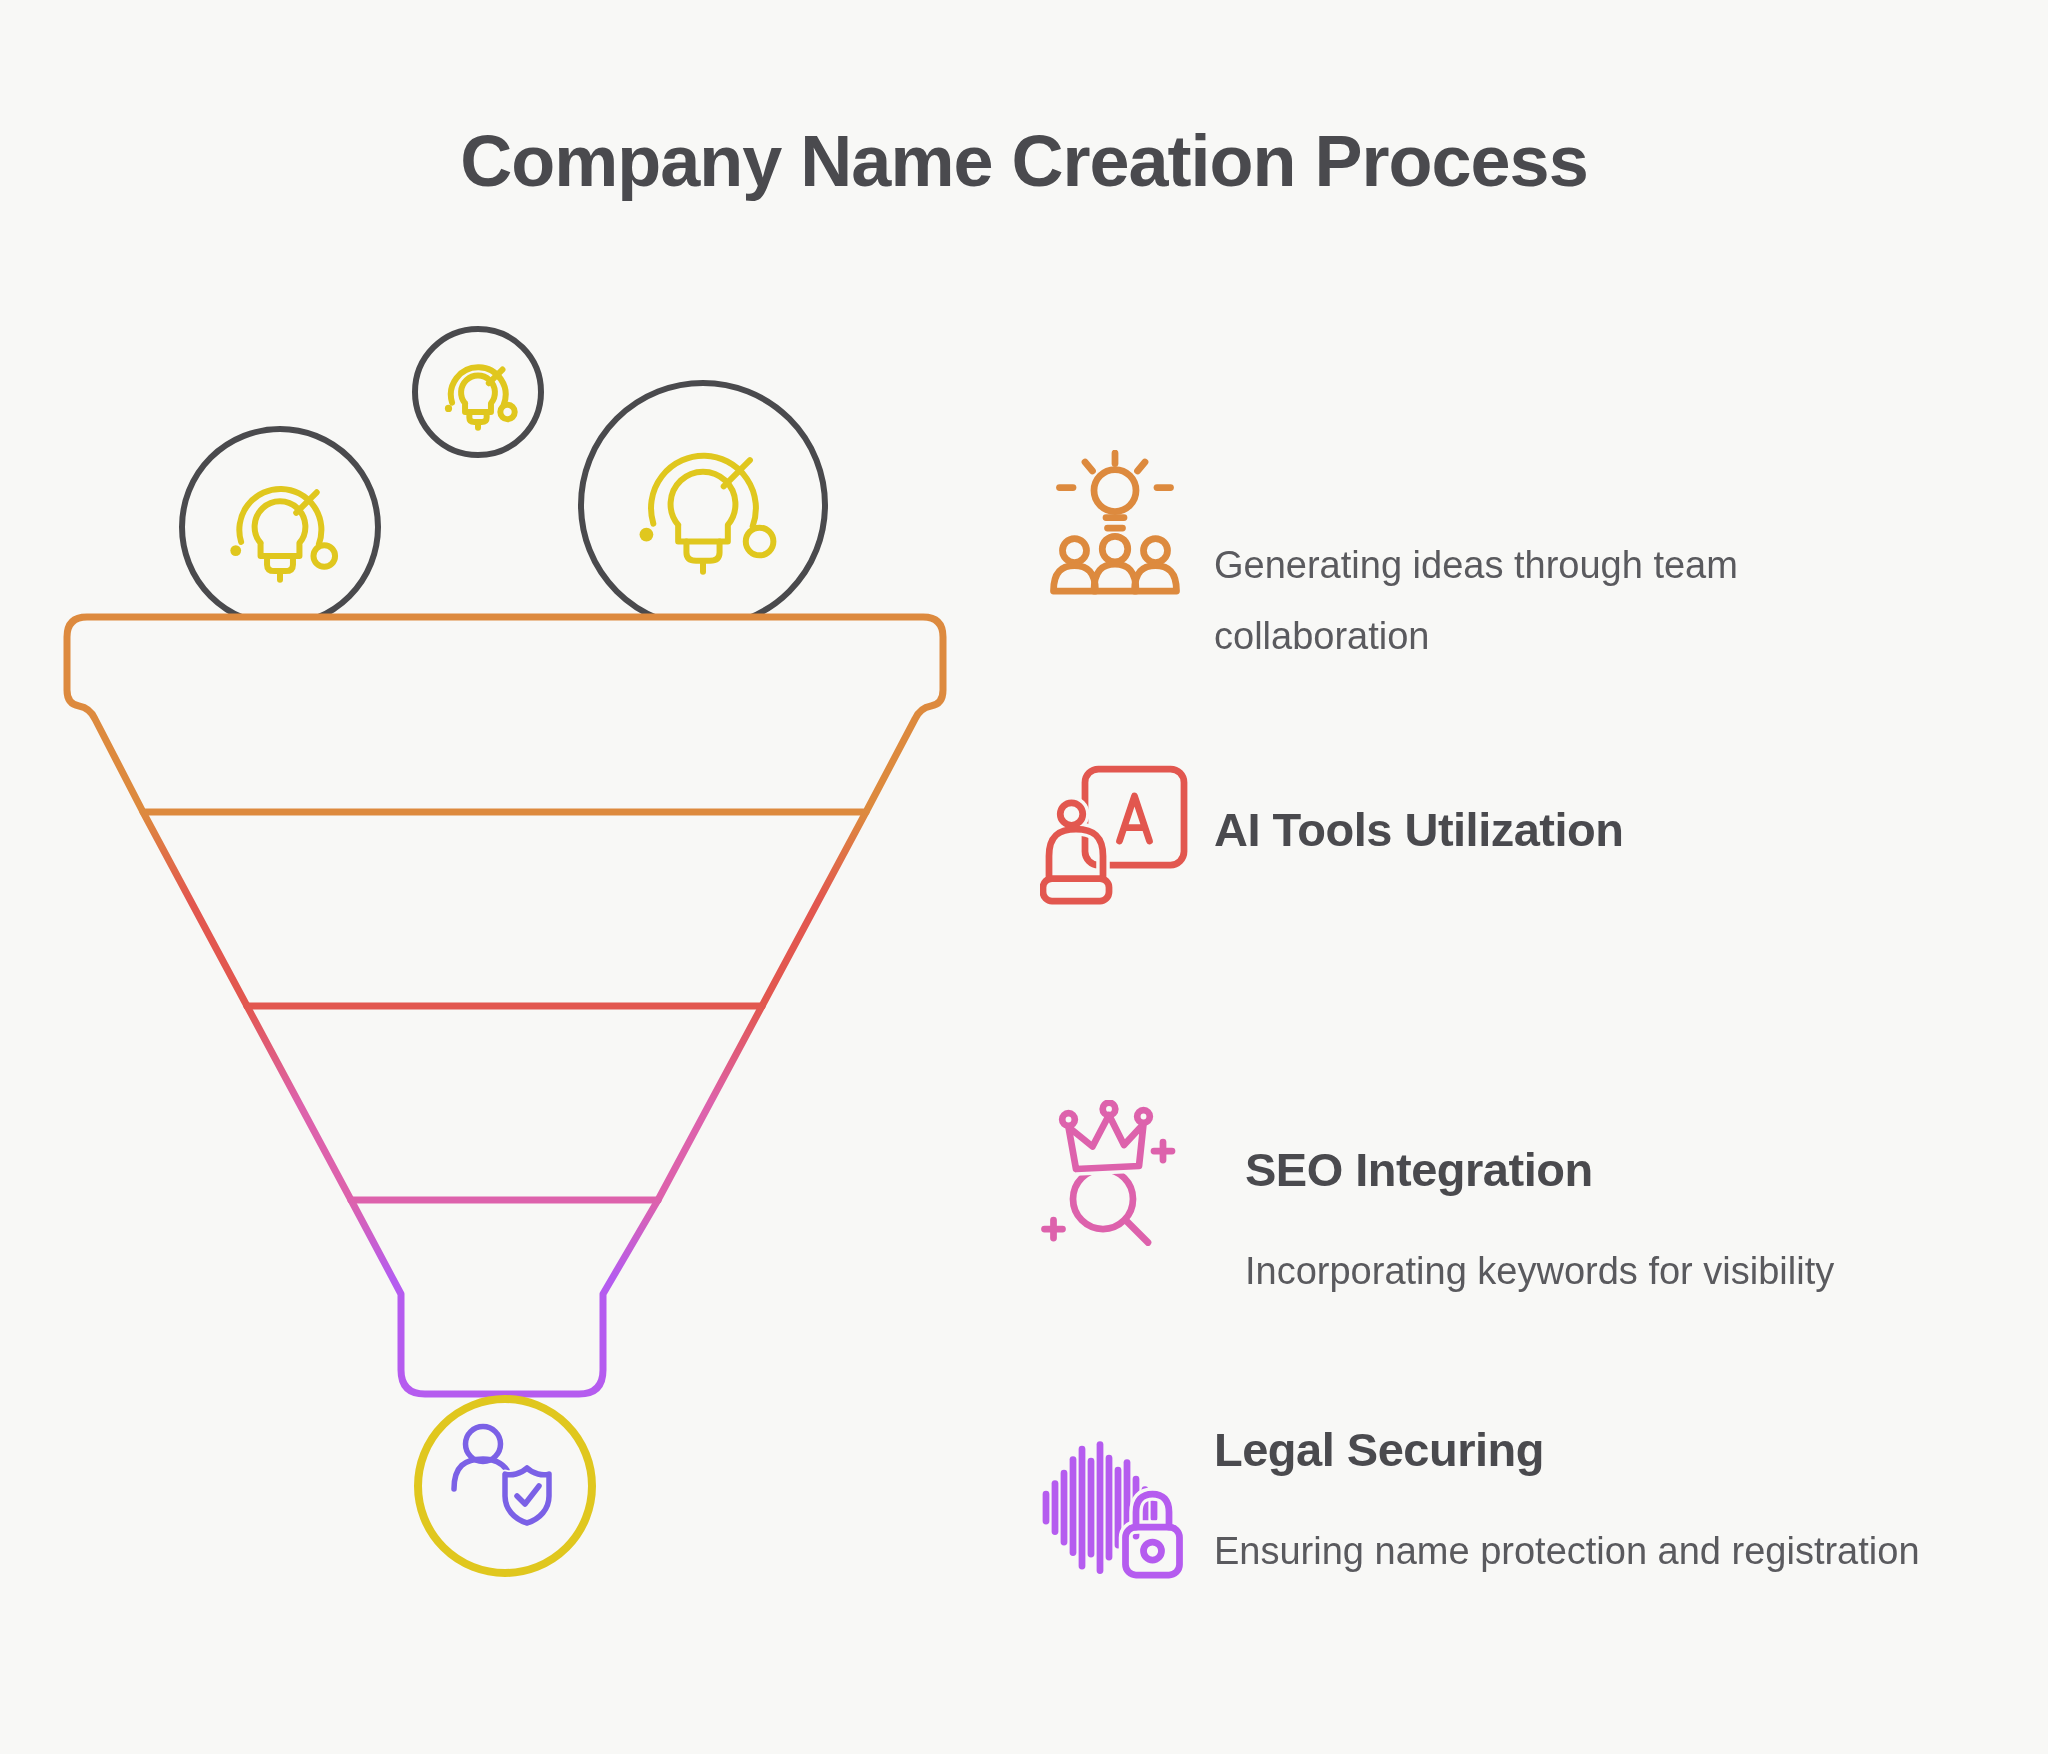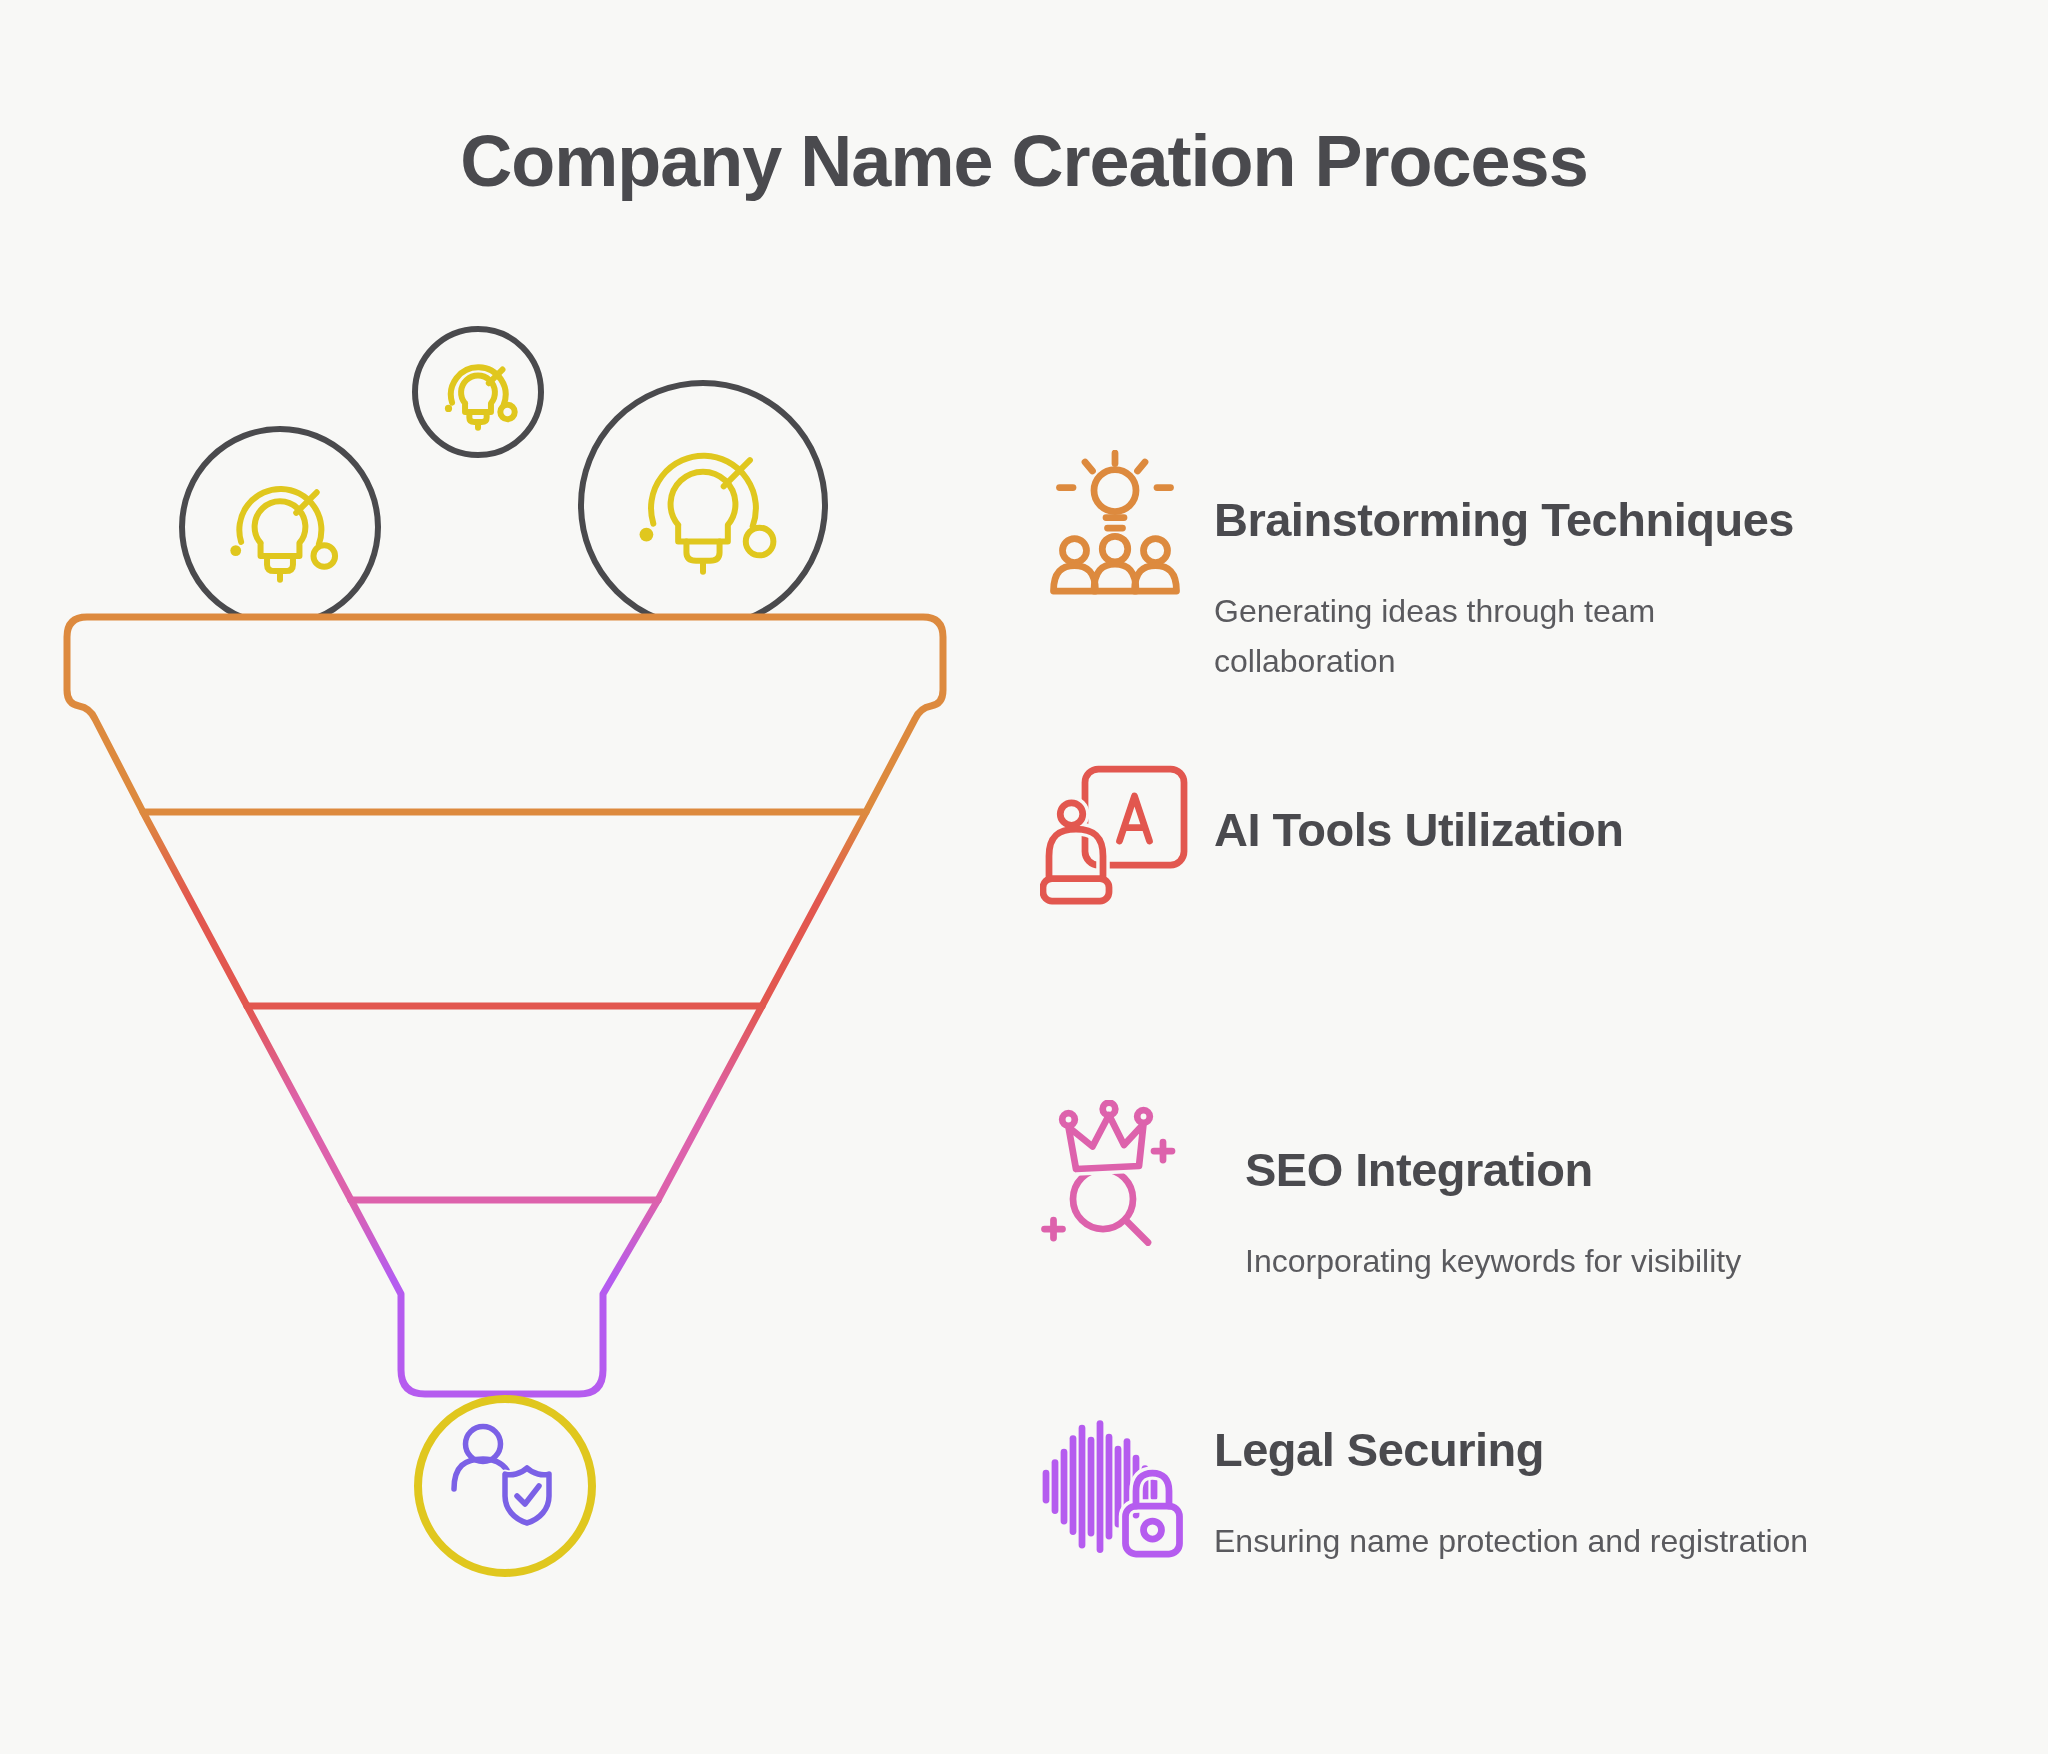--- a/index.html
+++ b/index.html
@@ -77,22 +77,22 @@
   .step h3 {
     margin: 0;
     font-size: 47px;
     line-height: 56px;
     font-weight: 700;
     letter-spacing: -0.5px;
     color: var(--title_text, #4A4A4E);
   }
   .step p {
     margin: 38px 0 0 0;
-    font-size: 32px;
-    line-height: 50px;
+    font-size: 38px;
+    line-height: 71px;
     color: var(--subtitle_text, #5A5A5E);
   }
   .step-1 { top: 450px; }
   .step-2 { top: 760px; }
   .step-3 { top: 1100px; gap: 31px; }
   .step-4 { top: 1380px; align-items: flex-end; }
   .step-1 p { max-width: 630px; }
 </style>
 </head>
 <body>
@@ -182,21 +182,20 @@
         <path class="icon-stroke" d="M 44,45 L 56,45 M 45,52 L 55,52"></path>
         <circle class="icon-stroke" cx="23" cy="67" r="8"></circle>
         <circle class="icon-stroke" cx="50" cy="66" r="8.5"></circle>
         <circle class="icon-stroke" cx="77" cy="67" r="8"></circle>
         <path class="icon-stroke" d="M 9,94 C 9,81 15,77 23,77 C 31,77 37,81 37,94 Z"></path>
         <path class="icon-stroke" d="M 36,94 C 36,80 42,76 50,76 C 58,76 64,80 64,94 Z"></path>
         <path class="icon-stroke" d="M 63,94 C 63,81 69,77 77,77 C 85,77 91,81 91,94 Z"></path>
       </svg>
     </div>
     <div class="texts">
-      <h3>Brainstorming Techniques</h3>
       <p>Generating ideas through team collaboration</p>
     </div>
   </div>
 
   <div class="step step-2">
     <div class="icon-box">
       <svg viewBox="0 0 100 100" class="c-red">
         <rect class="icon-stroke" x="30" y="6" width="66" height="64" rx="9"></rect>
         <path class="icon-stroke" d="M 53,54 L 63,24 L 73,54 M 56.5,45 L 69.5,45"></path>
         <g class="icon-mask">

